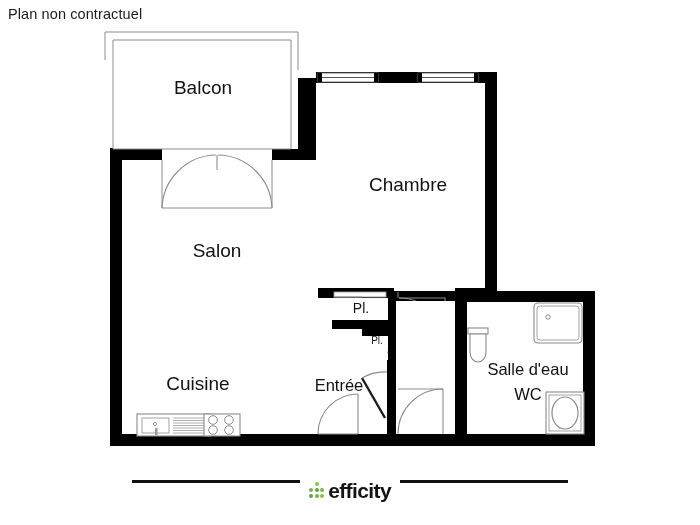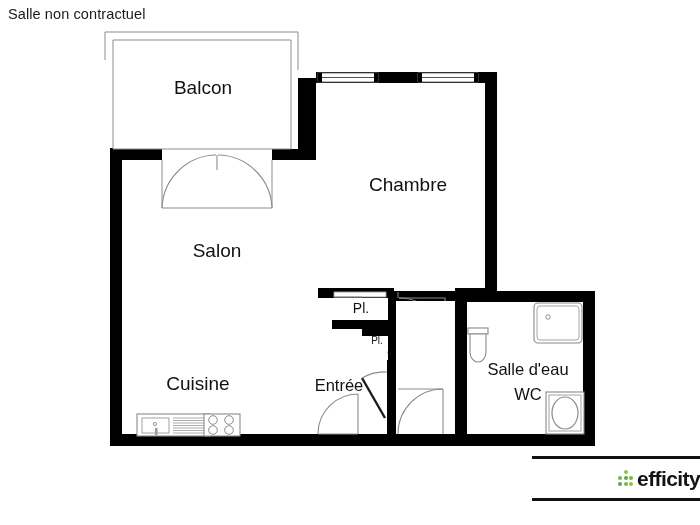--- a/index.html
+++ b/index.html
@@ -86,24 +86,23 @@
     stroke: #6e6e6e;
     stroke-width: 0.9;
     fill: #ffffff;
   }
   .footer {
     position: absolute;
     left: 0;
     bottom: 24px;
     width: 700px;
     display: flex;
-    align-items: flex-end;
+    align-items: flex-start;
     justify-content: center;
     gap: 9px;
-    flex-direction: column;
   }
   .footer-rule {
     height: 3px;
     background: #111111;
     width: 168px;
   }
   .brand {
     display: flex;
     align-items: center;
     gap: 2px;
@@ -133,21 +132,21 @@
     color: #141414;
     letter-spacing: -0.6px;
     line-height: 1;
   }
 </style>
 </head>
 <body>
 
 <div id="floorplan-root">
 
-  <div class="disclaimer">Salle non contractuel</div>
+  <div class="disclaimer">Plan non contractuel</div>
 
   <svg class="plan-svg" width="700" height="525" viewBox="0 0 700 525">
 
     <g>
 
       <rect class="wall" x="110" y="148" width="12" height="298"></rect>
 
       <rect class="wall" x="110" y="434" width="222" height="12"></rect>
 
       <rect class="wall" x="110" y="148" width="52" height="12"></rect>

